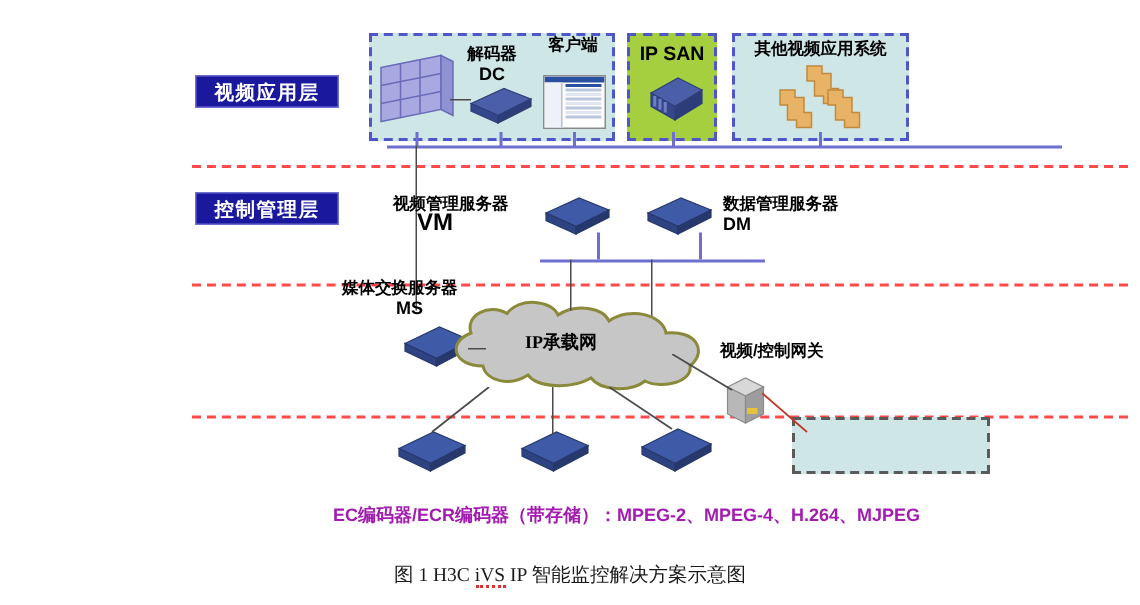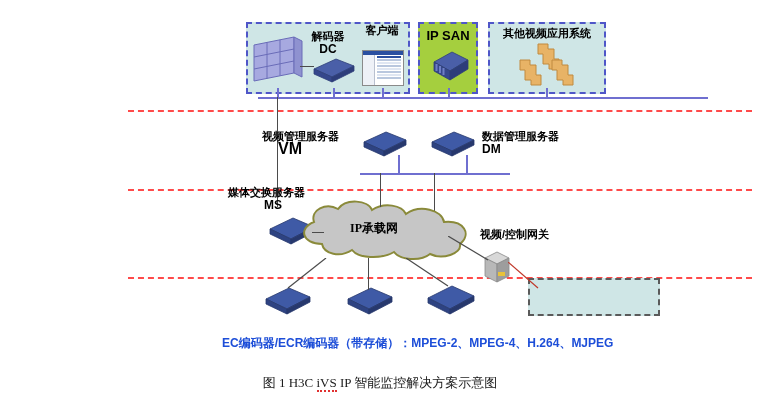--- a/index.html
+++ b/index.html
@@ -93,21 +93,21 @@
     font-family: "Liberation Serif", "DejaVu Serif", serif;
   }
   .spell {
     border-bottom: 2px dotted #e03030;
     padding-bottom: 0px;
   }
   .bottom-note {
     position: absolute;
     font-size: 12px;
     font-weight: bold;
-    color: #1d4ed8;
+    color: #a21caf;
     white-space: nowrap;
     text-align: right;
   }
   
   .client-win {
     position: absolute;
     background: #ffffff;
     border: 1px solid #8a8a8a;
     box-sizing: border-box;
     overflow: hidden;
@@ -118,20 +118,22 @@
   .client-win .row {
     height: 2px; background: #b9c7de; margin: 1px 2px;
   }
   .client-win .row.alt { background: #dfe6f2; }
 </style>
 </head>
 <body>
 
 <div id="page">
 
+  <div class="layer-badge" style="top:50px;">视频应用层</div>
+  <div class="layer-badge" style="top:128px;">控制管理层</div>
 
   <div class="sep" style="top:110px;"></div>
   <div class="sep" style="top:189px;"></div>
   <div class="sep" style="top:277px;"></div>
 
   <div class="group-box" style="left:246px; top:22px; width:164px; height:72px;"></div>
 
   <div class="abs" style="left:252px; top:33px; width:54px; height:52px;">
     <svg width="54" height="52" viewBox="0 0 54 52">
       <g stroke="#6a6cb8" stroke-width="1">

